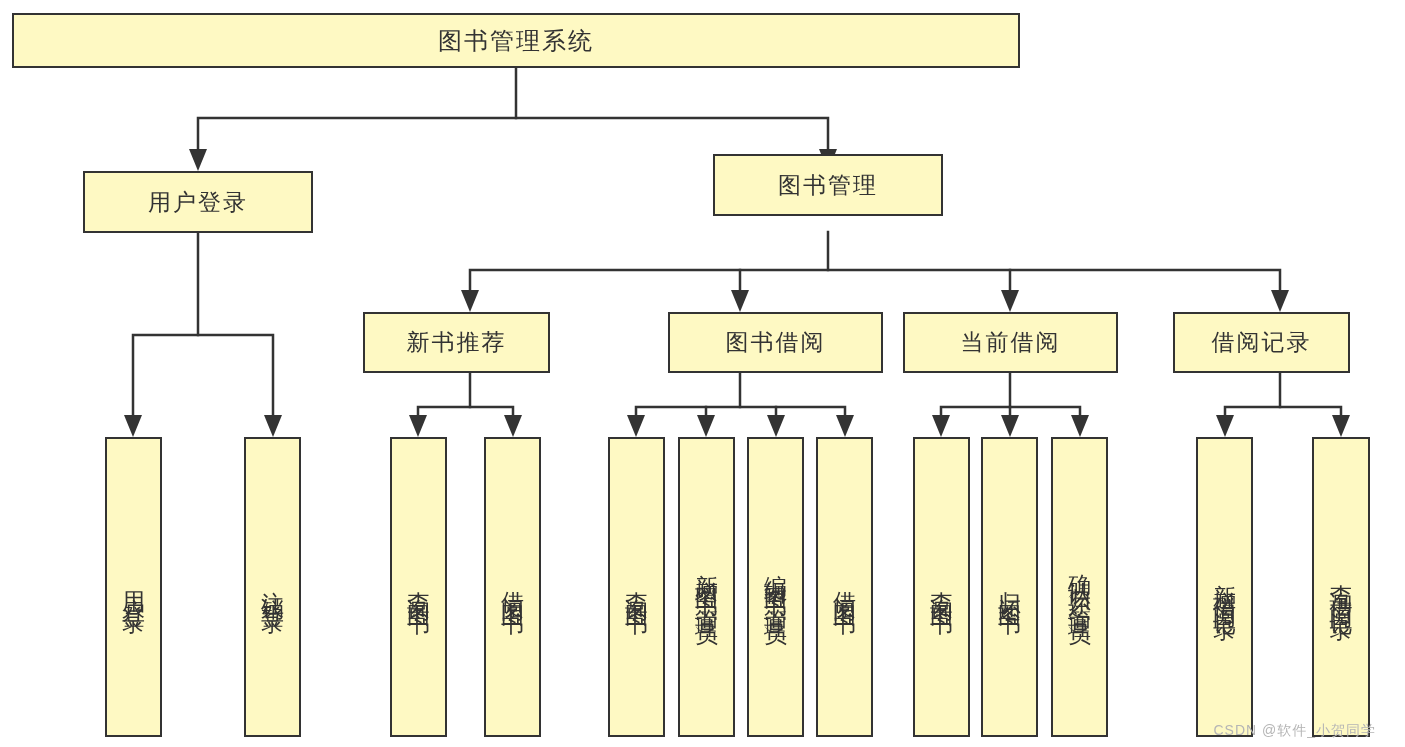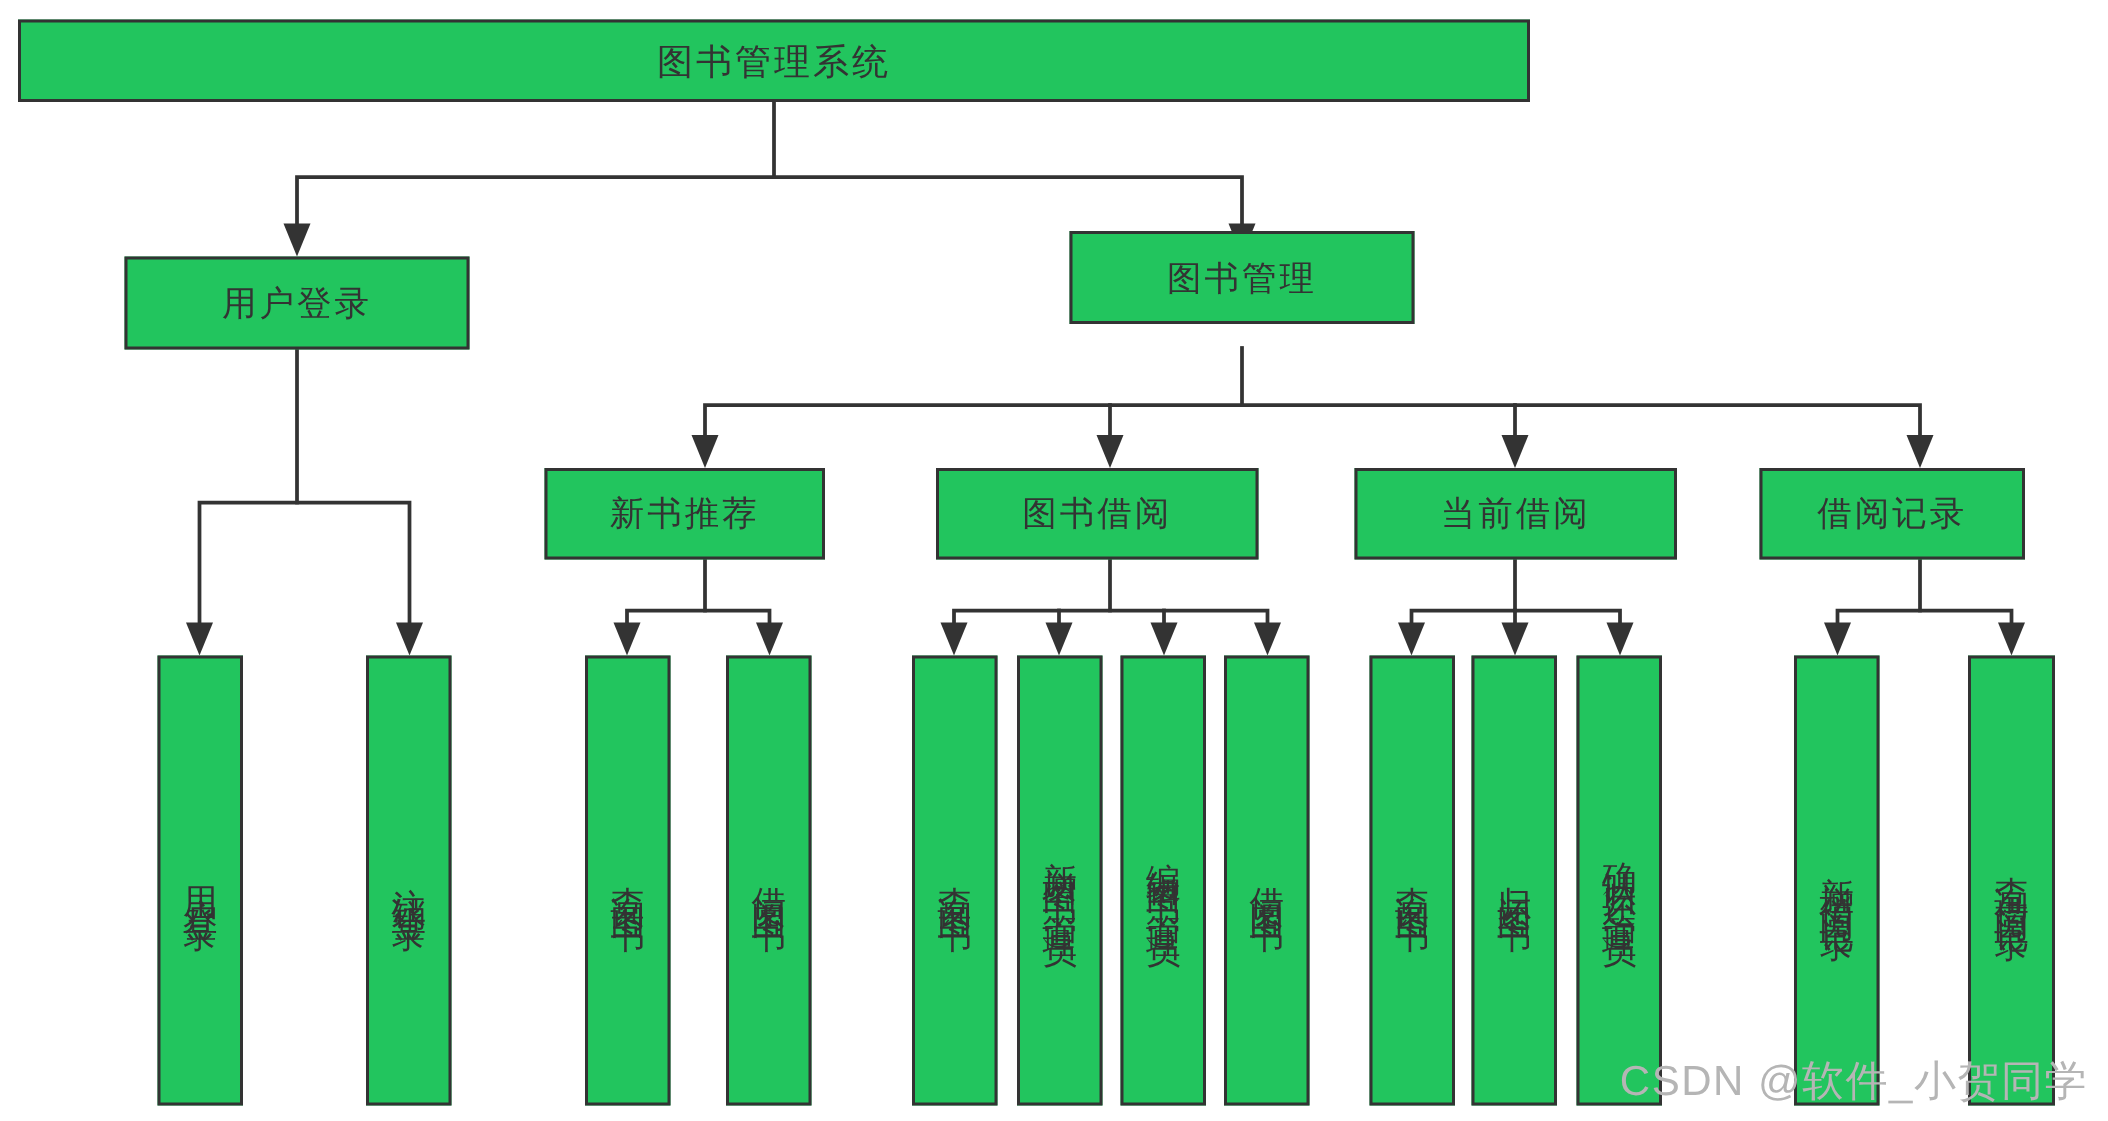--- a/index.html
+++ b/index.html
@@ -23,21 +23,21 @@
   .connectors {
     position: absolute; left: 0; top: 0;
     width: 1405px; height: 747px;
     color: var(--line);
   }
   .cn { stroke: currentColor; stroke-width: 2.5; fill: none; stroke-linecap: square; }
   .ah { fill: currentColor; stroke: none; }
   .node {
     position: absolute;
     border: 2.5px solid var(--line);
-    background: #22c55e;
+    background: #fef9c3;
     display: flex;
     align-items: center;
     justify-content: center;
     color: var(--text);
   }
   .node.h span {
     font-size: 23px;
     letter-spacing: 2px;
     white-space: nowrap;
   }
@@ -45,22 +45,22 @@
   .node.v span {
     writing-mode: vertical-rl;
     text-orientation: mixed;
     font-size: 23px;
     letter-spacing: 7px;
     line-height: 1;
     white-space: nowrap;
   }
   .watermark {
     position: absolute;
-    right: 13px; bottom: 7px;
-    font-size: 28px;
+    right: 29px; bottom: 7px;
+    font-size: 14px;
     color: var(--watermark);
     letter-spacing: 1px;
     white-space: nowrap;
   }
 </style>
 </head>
 <body>
 
 <div class="canvas">
 
@@ -133,21 +133,21 @@
   <div class="node h" style="left:83px; top:171px; width:230px; height:62px;">
     <span>用户登录</span>
   </div>
   <div class="node h" style="left:713px; top:154px; width:230px; height:62px;">
     <span>图书管理</span>
   </div>
 
   <div class="node h" style="left:363px; top:312px; width:187px; height:61px;">
     <span>新书推荐</span>
   </div>
-  <div class="node h" style="left:624px; top:312px; width:215px; height:61px;">
+  <div class="node h" style="left:668px; top:312px; width:215px; height:61px;">
     <span>图书借阅</span>
   </div>
   <div class="node h" style="left:903px; top:312px; width:215px; height:61px;">
     <span>当前借阅</span>
   </div>
   <div class="node h" style="left:1173px; top:312px; width:177px; height:61px;">
     <span>借阅记录</span>
   </div>
 
   <div class="node v" style="left:105px; top:437px; width:57px; height:300px;">

